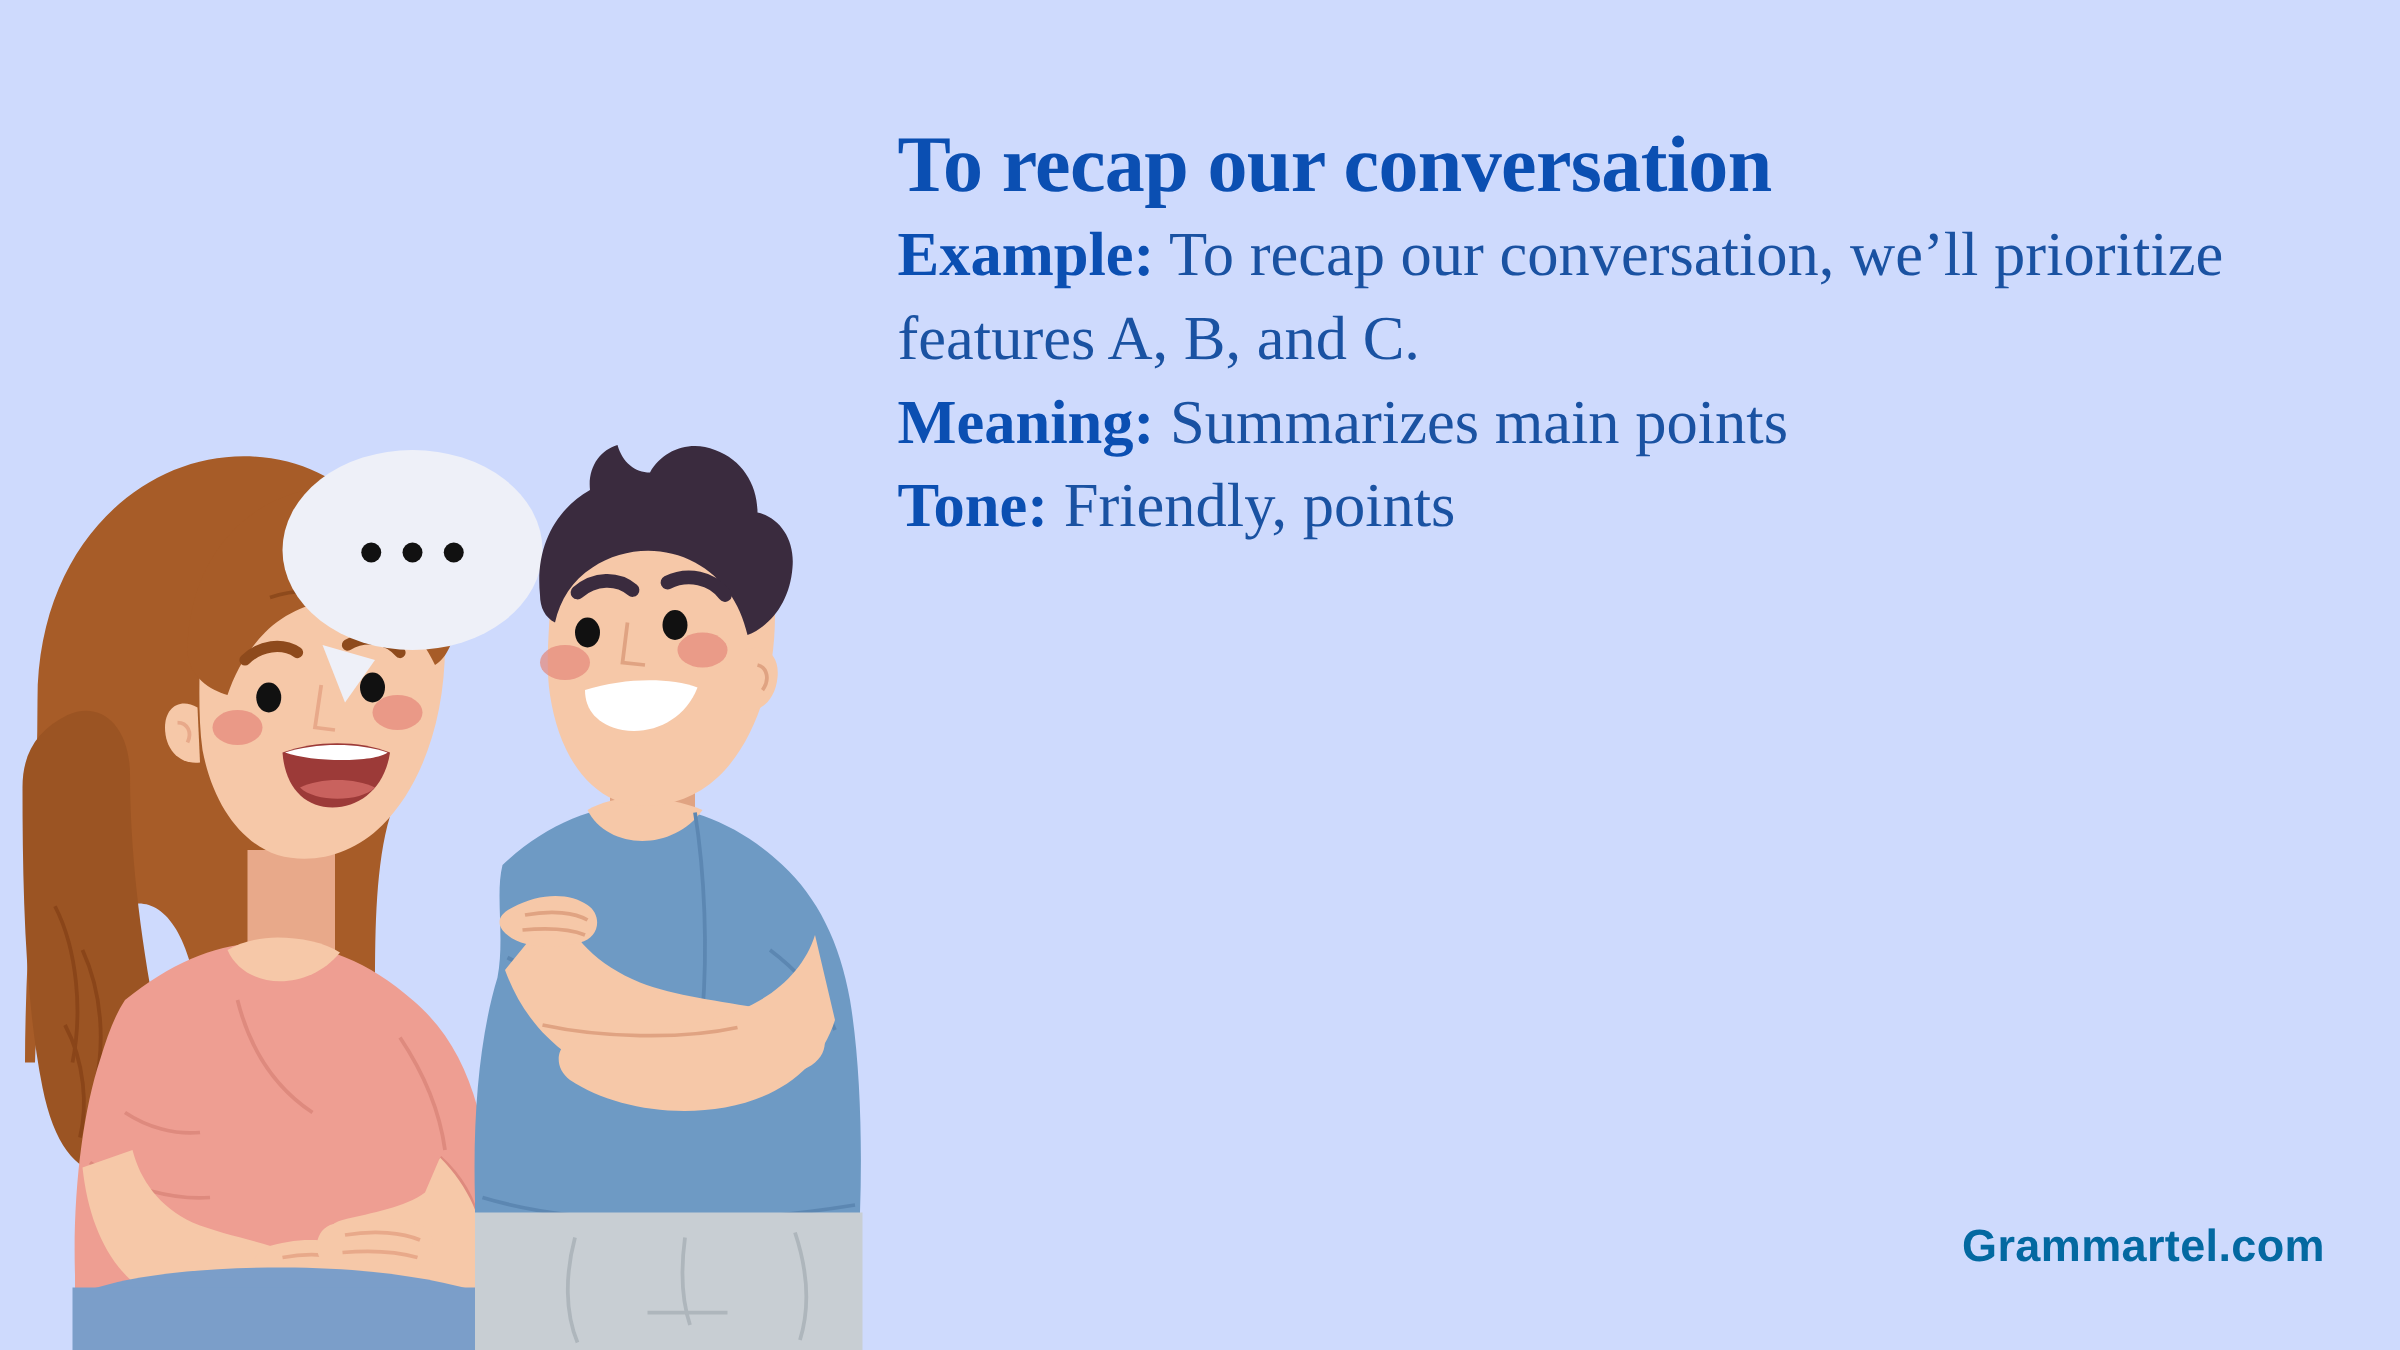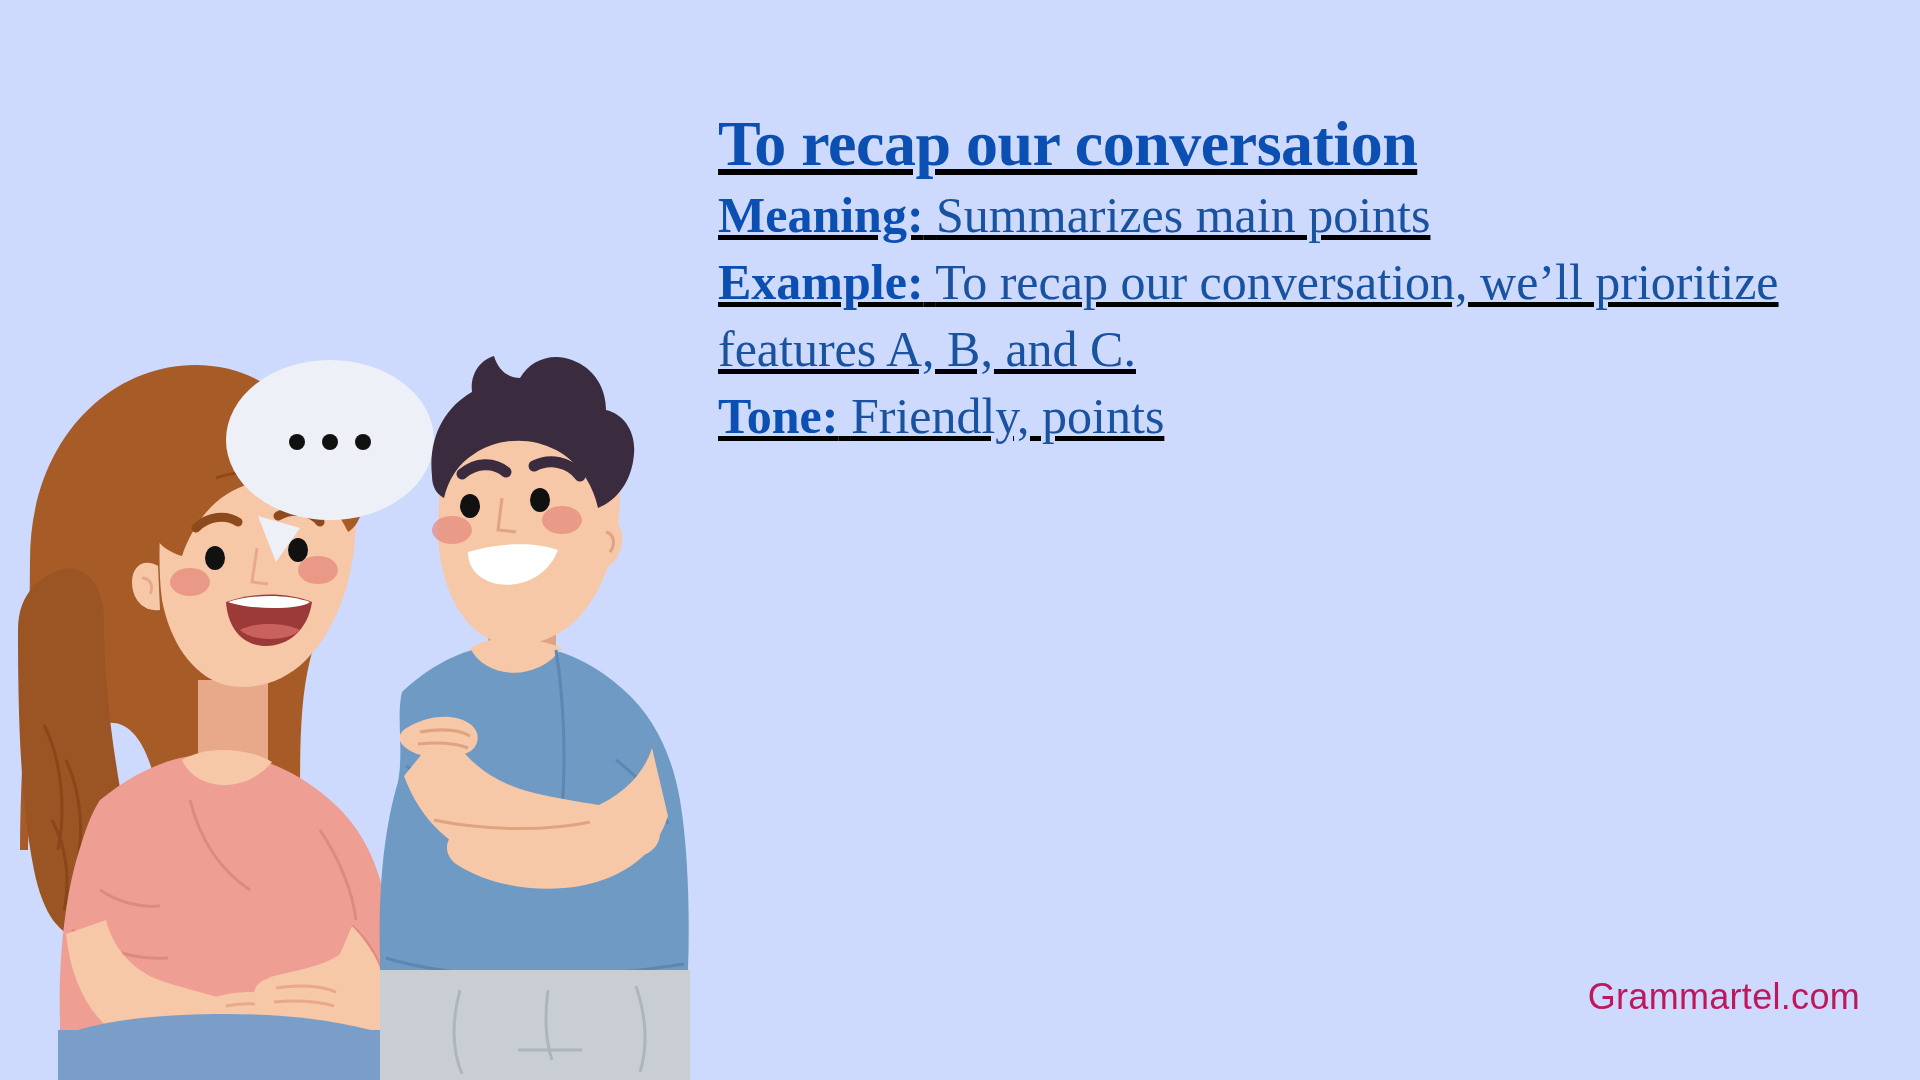--- a/index.html
+++ b/index.html
@@ -31,23 +31,22 @@
   #illustration svg {
     display: block;
     width: 700px;
     height: 750px;
   }
 
   
   #text-block {
     position: absolute;
     left: 718px;
-    top: 108px;
+    top: 96px;
     width: 1130px;
-    text-decoration: underline;
   }
   .headline {
     font-family: "Liberation Serif", serif;
     font-weight: bold;
     font-size: 64px;
     line-height: 72px;
     color: #0B4FB2;
     letter-spacing: -0.5px;
     margin: 0 0 2px 0;
     white-space: nowrap;
@@ -67,23 +66,23 @@
     font-weight: normal;
     color: #1A52A2;
   }
 
   
   #branding {
     position: absolute;
     right: 60px;
     bottom: 62px;
     font-family: "Liberation Sans", sans-serif;
-    font-weight: normal;
+    font-weight: bold;
     font-size: 36px;
-    color: #be185d;
+    color: #0369a1;
     letter-spacing: 0.3px;
   }
 </style>
 </head>
 <body>
 
 <div id="stage">
 
   <div id="illustration">
     <svg viewBox="0 0 700 750" xmlns="http://www.w3.org/2000/svg">
@@ -251,27 +250,27 @@
                  C478 250 468 238 468 222 Z" fill="#FFFFFF"></path>
       </g>
     </svg>
   </div>
 
   <div id="text-block">
 
     <h1 class="headline">To recap our conversation</h1>
 
     <p class="detail-line">
+      <span class="detail-label">Example:</span>
+      <span class="detail-value">To recap our conversation, we’ll prioritize features A, B, and C.</span>
+    </p>
+
+    <p class="detail-line">
       <span class="detail-label">Meaning:</span>
       <span class="detail-value">Summarizes main points</span>
-    </p>
-
-    <p class="detail-line">
-      <span class="detail-label">Example:</span>
-      <span class="detail-value">To recap our conversation, we’ll prioritize features A, B, and C.</span>
     </p>
 
 
     <p class="detail-line">
       <span class="detail-label">Tone:</span>
       <span class="detail-value">Friendly, points</span>
     </p>
   </div>
 
   <div id="branding">Grammartel.com</div>

